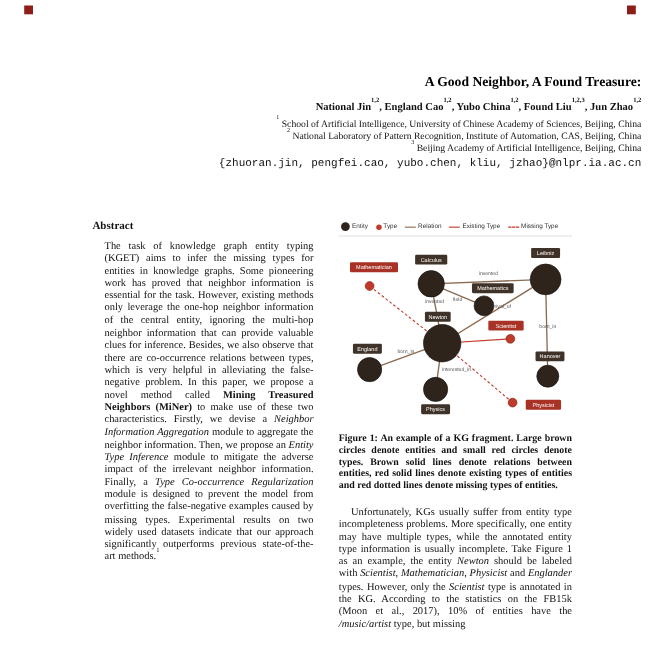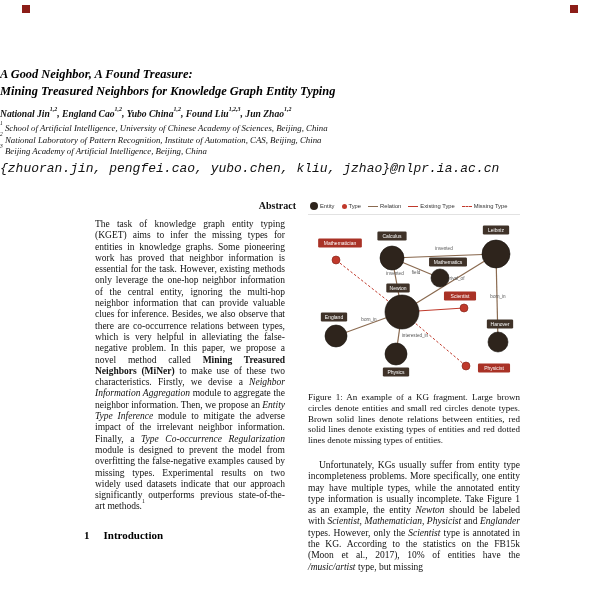--- a/index.html
+++ b/index.html
@@ -1,77 +1,73 @@
 <!DOCTYPE html>
 <html><head>
 <meta charset="utf-8">
 <style>
   html,body{margin:0;padding:0;background:#ffffff;}
   body{width:600px;height:600px;overflow:hidden;font-family:"Liberation Serif",serif;color:#111;}
   .page{position:relative;width:600px;height:600px;background:#fff;}
   .marker{position:absolute;width:8px;height:8px;background:#8c1d18;}
   .m-tl{left:22px;top:5px;}
   .m-tr{left:570px;top:5px;}
-  .header{position:absolute;left:0;top:66px;width:583px;text-align:left;font-style:italic;}
+  .header{position:absolute;left:0;top:66px;width:583px;text-align:right;}
   .title{font-weight:bold;font-size:12.4px;line-height:1.35;color:#000;}
   .authors{margin-top:9px;font-weight:bold;font-size:9.6px;}
   .affils{margin-top:4px;font-size:8.8px;line-height:1.28;}
-  .email{margin-top:4px;font-family:"Liberation Mono",monospace;font-size:13px;}
+  .email{margin-top:4px;font-family:"Liberation Mono",monospace;font-size:10px;}
   sup{font-size:0.62em;line-height:0;position:relative;top:-0.45em;}
   .columns{position:absolute;left:84px;top:200px;width:436px;display:flex;gap:12px;}
   .col{width:212px;}
-  .abs-head{text-align:right;font-weight:bold;font-size:10px;margin-bottom:8px;}
+  .abs-head{text-align:left;font-weight:bold;font-size:10px;margin-bottom:8px;}
   .body-text{font-size:9.5px;line-height:11.3px;text-align:justify;}
   .abs-text{margin:0 11px;}
   .it{font-style:italic;}
   .bd{font-weight:bold;}
   .sec-head{margin-top:16px;font-weight:bold;font-size:11px;color:#000;}
   .sec-head .num{margin-right:14px;}
   .intro-text{margin-top:8px;}
   .fig{margin:0 0 14px 0;padding:0;}
   .legend{display:flex;align-items:center;gap:7px;font-family:"Liberation Sans",sans-serif;
           font-size:5.8px;color:#333;padding:2px 0 4px 2px;border-bottom:1px solid #e2e2e2;margin-bottom:3px;}
   .lg-item{display:flex;align-items:center;gap:2px;}
   .lg-ic{display:inline-block;}
   .lg-entity-circle{width:8px;height:8px;border-radius:50%;background:#2e241c;}
   .lg-type-circle{width:5px;height:5px;border-radius:50%;background:#c0392b;}
   .lg-relation-line{width:10px;height:0;border-top:1.5px solid #8a6a50;}
   .lg-existing-line{width:10px;height:0;border-top:1.5px solid #c0392b;}
   .lg-missing-line{width:10px;height:0;border-top:1.5px dashed #c0392b;}
-  .caption{font-size:9px;line-height:10.8px;text-align:justify;margin-top:8px;}
+  .caption{font-size:9px;line-height:10.8px;text-align:justify;margin-top:8px;font-weight:bold;}
   .para{text-indent:11px;}
 </style>
 </head>
 <body>
 
 <div class="page">
   <div class="marker m-tl"></div>
   <div class="marker m-tr"></div>
 
   <div class="header">
     <div class="title">
       <div>A Good Neighbor, A Found Treasure:</div>
-      <div>Mining Treasured Neighbors for Knowledge Graph Entity Typing</div>
     </div>
     <div class="authors"><span>National Jin</span><sup>1,2</sup>, <span>England Cao</span><sup>1,2</sup>, <span>Yubo China</span><sup>1,2</sup>, <span>Found Liu</span><sup>1,2,3</sup>, <span>Jun Zhao</span><sup>1,2</sup></div>
     <div class="affils">
         <div><sup>1</sup> School of Artificial Intelligence, University of Chinese Academy of Sciences, Beijing, China</div>
         <div><sup>2</sup> National Laboratory of Pattern Recognition, Institute of Automation, CAS, Beijing, China</div>
         <div><sup>3</sup> Beijing Academy of Artificial Intelligence, Beijing, China</div>
       </div>
     <div class="email">{zhuoran.jin, pengfei.cao, yubo.chen, kliu, jzhao}@nlpr.ia.ac.cn</div>
   </div>
 
   <div class="columns">
     <div class="col">
       <div class="abs-head">Abstract</div>
       <div class="body-text abs-text"><span>The task of knowledge graph entity typing (KGET) aims to infer the missing types for entities in knowledge graphs. Some pioneering work has proved that neighbor information is essential for the task. However, existing methods only leverage the one-hop neighbor information of the central entity, ignoring the multi-hop neighbor information that can provide valuable clues for inference. Besides, we also observe that there are co-occurrence relations between types, which is very helpful in alleviating the false-negative problem. In this paper, we propose a novel method called </span><span class="bd">Mining Treasured Neighbors (MiNer)</span><span> to make use of these two characteristics. Firstly, we devise a </span><span class="it">Neighbor Information Aggregation</span><span> module to aggregate the neighbor information. Then, we propose an </span><span class="it">Entity Type Inference</span><span> module to mitigate the adverse impact of the irrelevant neighbor information. Finally, a </span><span class="it">Type Co-occurrence Regularization</span><span> module is designed to prevent the model from overfitting the false-negative examples caused by missing types. Experimental results on two widely used datasets indicate that our approach significantly outperforms previous state-of-the-art methods.</span><sup>1</sup></div>
-      <div class="sec-head">
-        <span class="num">1</span><span>Introduction</span>
-      </div>
     </div>
 
     <div class="col">
       <figure class="fig">
         <div class="legend">
             <span class="lg-item">
               <span class="lg-ic lg-entity-circle"></span>
               <span>Entity</span>
             </span>
             <span class="lg-item">

